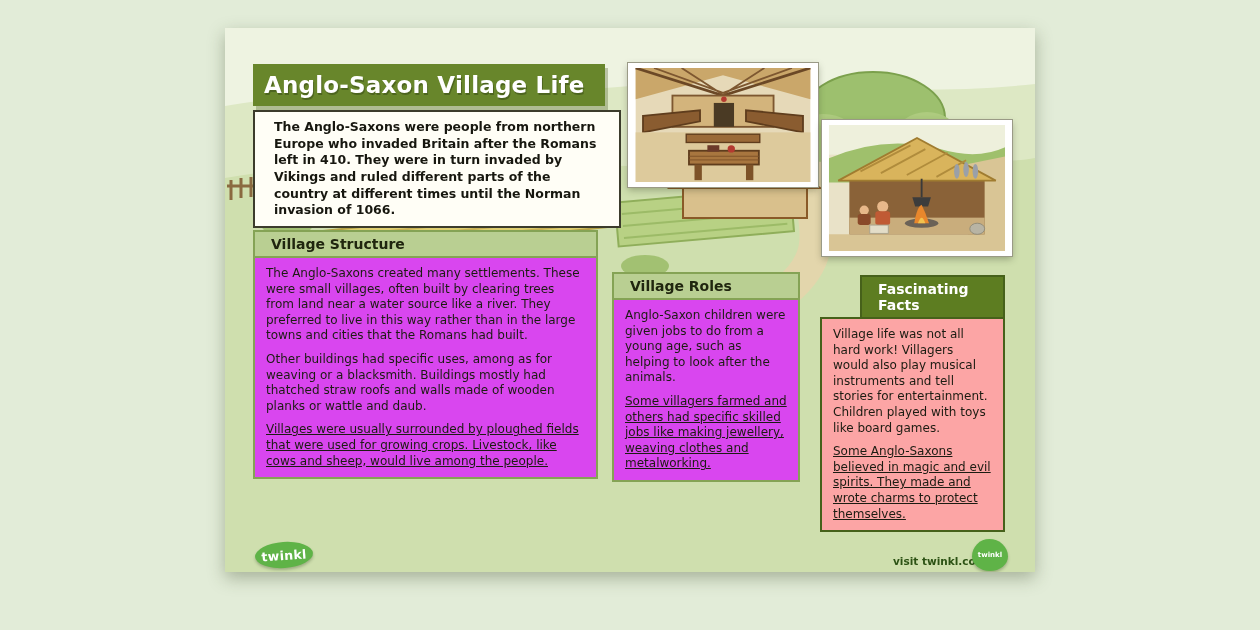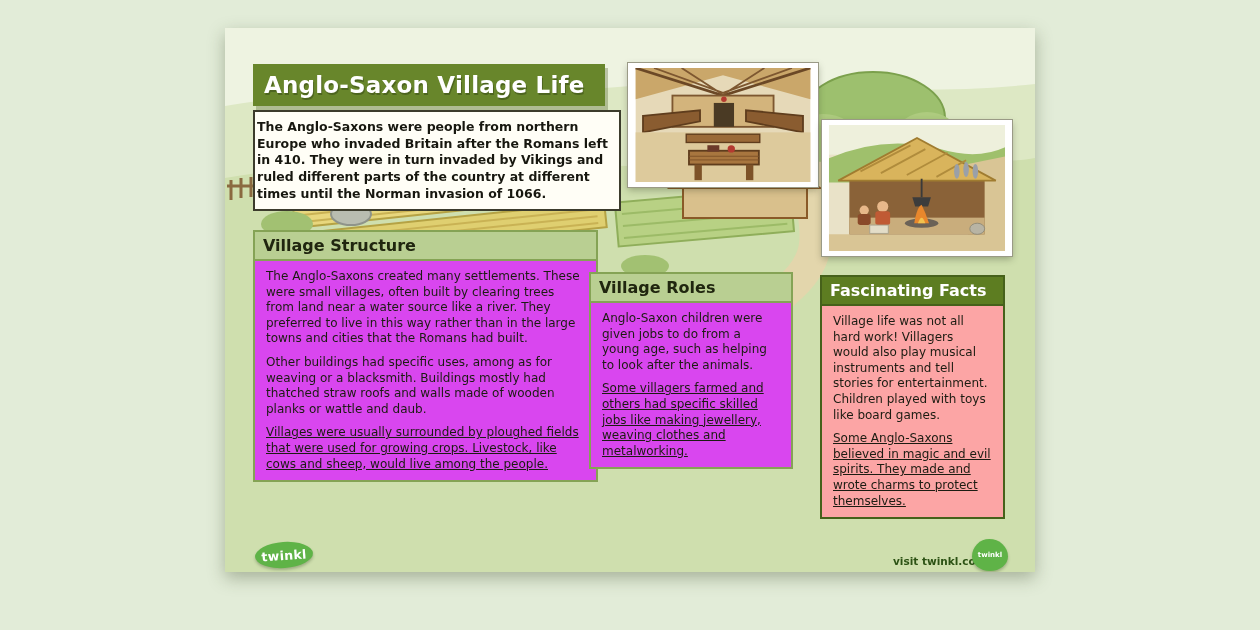--- a/index.html
+++ b/index.html
@@ -23,49 +23,49 @@
     background:#68862b;
     box-shadow:3px 4px 0 rgba(70,85,30,.3);
     display:flex; align-items:center; padding:12px 11px;
   }
   .title-banner h1 {
     color:#ffffff; font-size:23px; font-weight:bold; letter-spacing:.2px;
     text-shadow:1px 2px 0 rgba(30,40,10,.35); white-space:nowrap;
   }
   .intro-box {
     position:absolute; left:28px; top:82px; width:368px; min-height:82px;
-    background:#fffef6; border:2px solid #3c3c2c; padding:7px 2px;
+    background:#fffef6; border:2px solid #3c3c2c; padding:7px 19px;
   }
   .intro-box p { font-size:12.5px; line-height:1.33; color:#17170f; font-weight:bold; }
 
   .pic {
     position:absolute; background:#fff; border:5px solid #ffffff;
     outline:1px solid #9a9a86; box-shadow:0 3px 7px rgba(40,50,25,.35);
   }
   .pic svg { display:block; }
   #pic-hall { left:403px; top:35px; width:190px; height:124px; }
   #pic-hut  { left:597px; top:92px; width:190px; height:136px; }
   #pic-hall svg, #pic-hut svg { width:100%; height:100%; }
 
   .section { position:absolute; }
   .sec-header {
-    font-weight:bold; font-size:16px; color:#20260f;
+    font-weight:bold; font-size:14px; color:#20260f;
     background:#b9cf92; border:2px solid #85a355; border-bottom:none;
-    padding:4px 8px;
+    padding:4px 16px;
   }
   .sec-body {
     background:#d946ef; border:2px solid #85a355; padding:8px 11px;
   }
   .sec-body p { font-size:12px; line-height:1.3; color:#1c1c12; margin-bottom:8px; }
   .sec-body p:last-child { margin-bottom:0;text-decoration:underline; }
 
   #structure { left:28px;  top:202px; width:345px; }
-  #roles     { left:364px; top:244px; width:204px; }
+  #roles     { left:387px; top:244px; width:188px; }
   #facts     { left:595px; top:247px; width:185px; }
-  #facts .sec-header { background:#5d7d21; color:#ffffff; border-color:#46611a; }
+  #facts .sec-header { background:#5d7d21; color:#ffffff; border-color:#46611a;margin-left:40px; }
   #facts .sec-body   { background:#fca5a5; border-color:#46611a; }
 
   .logo-pill {
     position:absolute; left:30px; top:514px; width:58px; height:26px;
     background:#5fb347; border-radius:50%;
     display:flex; align-items:center; justify-content:center;
     transform:rotate(-4deg);
     box-shadow:0 2px 3px rgba(40,60,25,.3);
   }
   .logo-pill span { color:#fff; font-weight:bold; font-size:12.5px; letter-spacing:.3px; }

